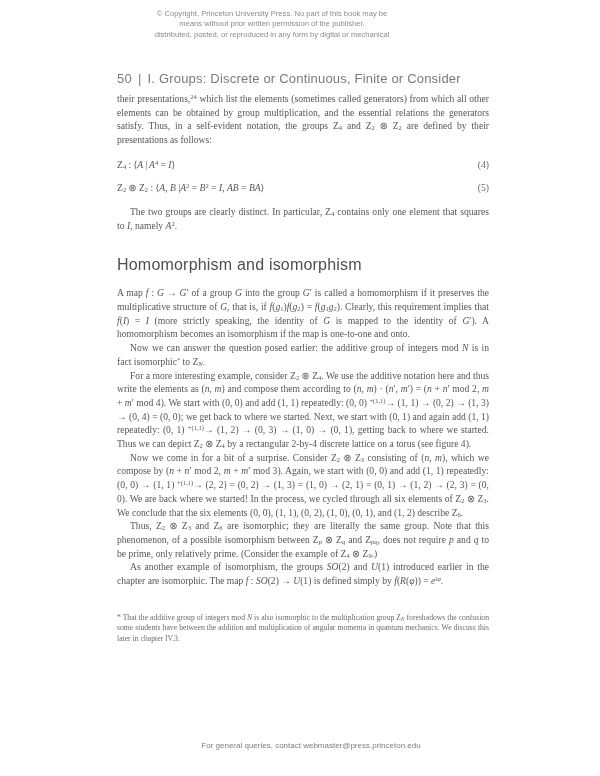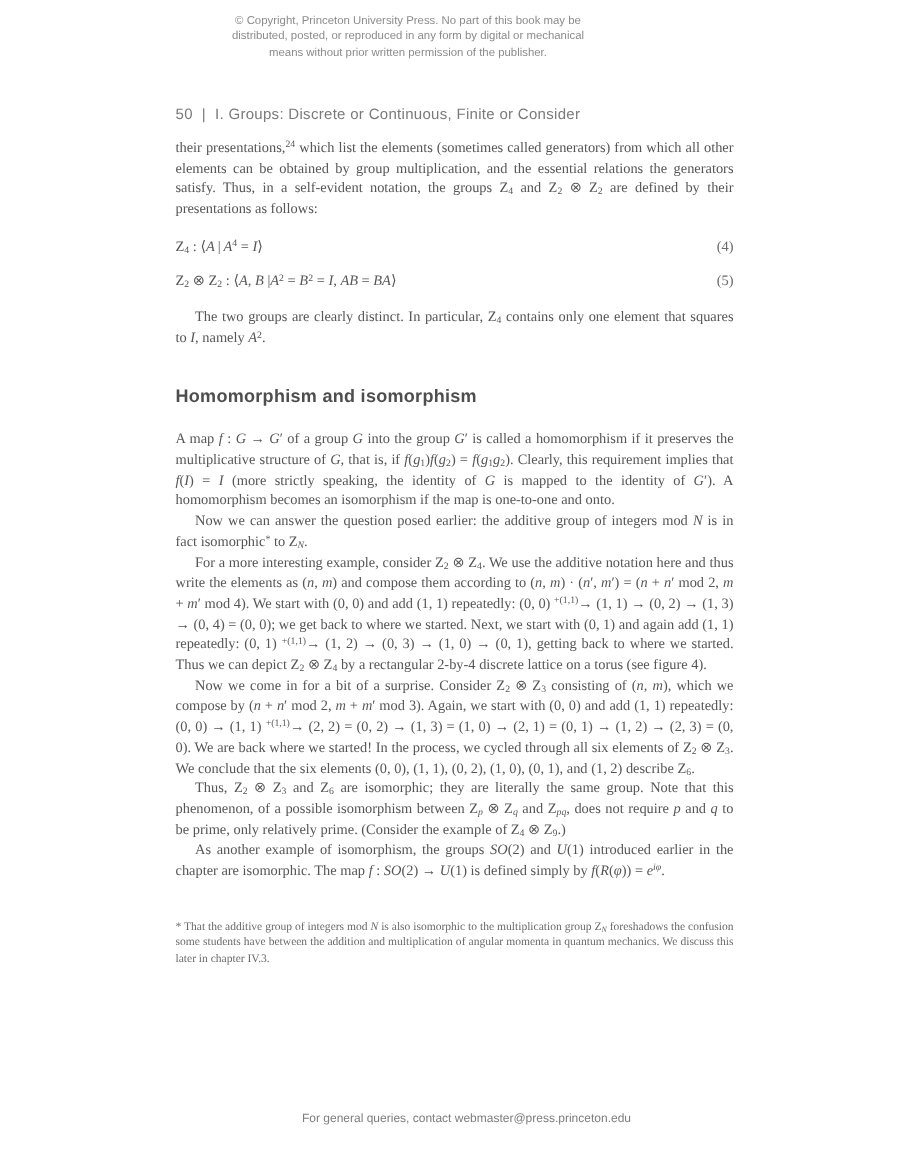--- a/index.html
+++ b/index.html
@@ -13,39 +13,39 @@
   }
   .copyright{
     position:absolute;top:9px;left:0;width:544px;
     text-align:center;
     font-family:"Liberation Sans", sans-serif;
     font-size:7.6px;line-height:10.4px;color:#8b8b8b;
   }
   .running-head{
     position:absolute;top:71px;left:117px;width:372px;
     font-family:"Liberation Sans", sans-serif;
-    font-size:10px;color:#7a7a7a;letter-spacing:.2px;
+    font-size:13px;color:#7a7a7a;letter-spacing:.2px;
     display:flex;align-items:baseline;gap:6px;
   }
   .body-block{
     position:absolute;top:92px;left:117px;width:372px;
     font-size:9.6px;line-height:13.7px;
     text-align:justify;
   }
   .para{margin:0;}
   .ind{text-indent:13px;}
   .eq-block{margin:11px 0 11px 0;}
   .eq-row{
     display:flex;justify-content:space-between;align-items:baseline;
     margin:0 0 9px 0;text-align:left;
   }
   .eq-num{color:#6a6a6a;}
   .section-heading{
     font-family:"Liberation Sans", sans-serif;
-    font-weight:bold;font-size:12px;color:#4e4e4e;
+    font-weight:normal;font-size:16px;color:#4e4e4e;
     letter-spacing:.2px;
     margin:25px 0 15px 0;text-align:left;
   }
   .footnote{
     margin-top:25px;
     font-size:7.7px;line-height:10.6px;color:#6b6b6b;
     text-align:justify;
   }
   .footer-line{
     position:absolute;top:741px;left:0;width:600px;
@@ -55,22 +55,22 @@
   }
   .it{font-style:italic;}
   .sb{font-size:0.68em;vertical-align:-0.22em;line-height:0;}
   .sp{font-size:0.68em;vertical-align:0.45em;line-height:0;}
 </style>
 </head>
 <body>
 
 <div class="copyright">
   <div>© Copyright, Princeton University Press. No part of this book may be</div>
+  <div>means without prior written permission of the publisher.</div>
   <div>distributed, posted, or reproduced in any form by digital or mechanical</div>
-  <div>means without prior written permission of the publisher.</div>
 </div>
 
 <div class="running-head">
   <span>50</span>
   <span>|</span>
   <span>I. Groups: Discrete or Continuous, Finite or Consider</span>
 </div>
 
 <div class="body-block">
 

